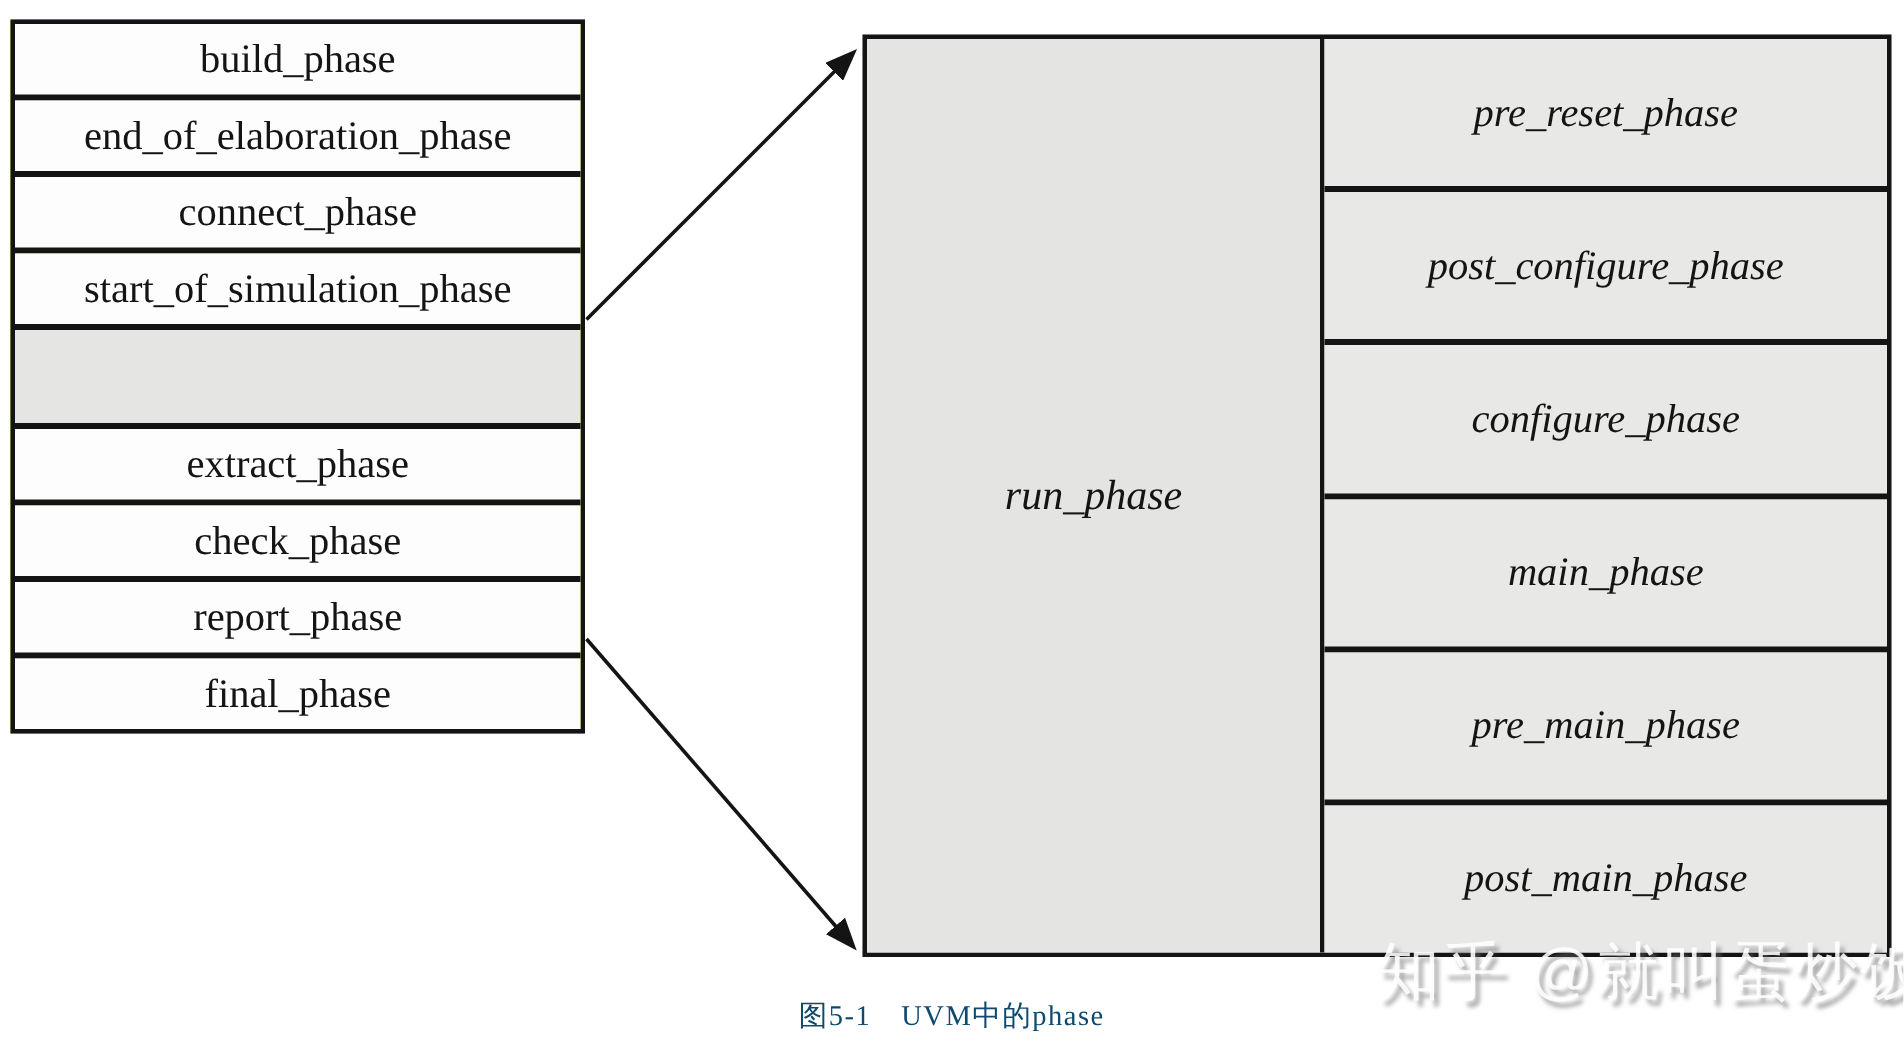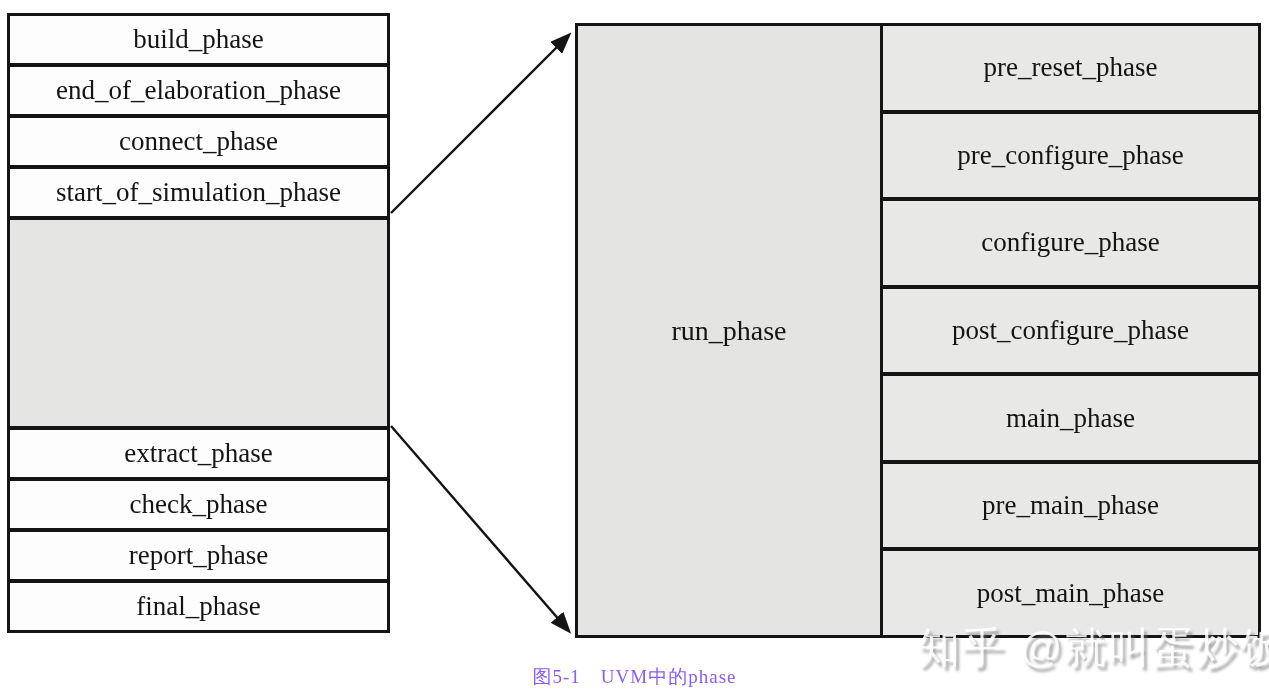--- a/index.html
+++ b/index.html
@@ -16,21 +16,21 @@
     font-family: "Liberation Serif", "DejaVu Serif", serif;
     color: #141414;
   }
 
   
   .left-col {
     position: absolute;
     left: 7px;
     top: 13px;
     width: 383px;
-    height: 620px;
+    height: 476px;
     border: 3px solid #141414;
     box-sizing: border-box;
     display: flex;
     flex-direction: column;
     background: #84cc16;
   }
   .left-col .p-row {
     flex: 0 0 47px;
     border-bottom: 4px solid #141414;
     display: flex;
@@ -61,56 +61,58 @@
     background: #e4e4e2;
   }
   .run-label-area {
     flex: 0 0 302px;
     border-right: 3px solid #141414;
     display: flex;
     align-items: center;
     justify-content: center;
     background: #e4e4e2;
     font-size: 28px;
+    font-style: italic;
   }
   .sub-col {
     flex: 1 1 auto;
     display: flex;
     flex-direction: column;
   }
   .sub-col .p-row {
     flex: 1 1 0;
     border-bottom: 4px solid #141414;
     display: flex;
     align-items: center;
     justify-content: center;
     background: #e8e8e6;
     font-size: 27px;
     white-space: nowrap;
     overflow: hidden;
+    font-style: italic;
   }
   .sub-col .p-row:last-child { border-bottom: none; }
 
   
   .arrows {
     position: absolute;
     left: 0;
     top: 0;
     pointer-events: none;
   }
 
   
   .caption {
     position: absolute;
     left: 0;
     top: 664px;
     width: 1269px;
     text-align: center;
     font-size: 19px;
-    color: #8b5cf6;
+    color: #0c4a6e;
     letter-spacing: 1px;
   }
 
   
   .watermark {
     position: absolute;
     left: 918px;
     top: 620px;
     font-size: 42px;
     font-family: "Liberation Sans", "DejaVu Sans", sans-serif;
@@ -165,29 +167,26 @@
 
   <div class="run-box">
     <div class="run-label-area">
       <span>run_phase</span>
     </div>
     <div class="sub-col">
       <div class="p-row">
         <span>pre_reset_phase</span>
       </div>
       <div class="p-row">
-        <span>pre_configure_phase</span>
+        <span>post_configure_phase</span>
       </div>
       <div class="p-row">
         <span>configure_phase</span>
       </div>
       <div class="p-row">
-        <span>post_configure_phase</span>
-      </div>
-      <div class="p-row">
         <span>main_phase</span>
       </div>
       <div class="p-row">
         <span>pre_main_phase</span>
       </div>
       <div class="p-row">
         <span>post_main_phase</span>
       </div>
     </div>
   </div>

